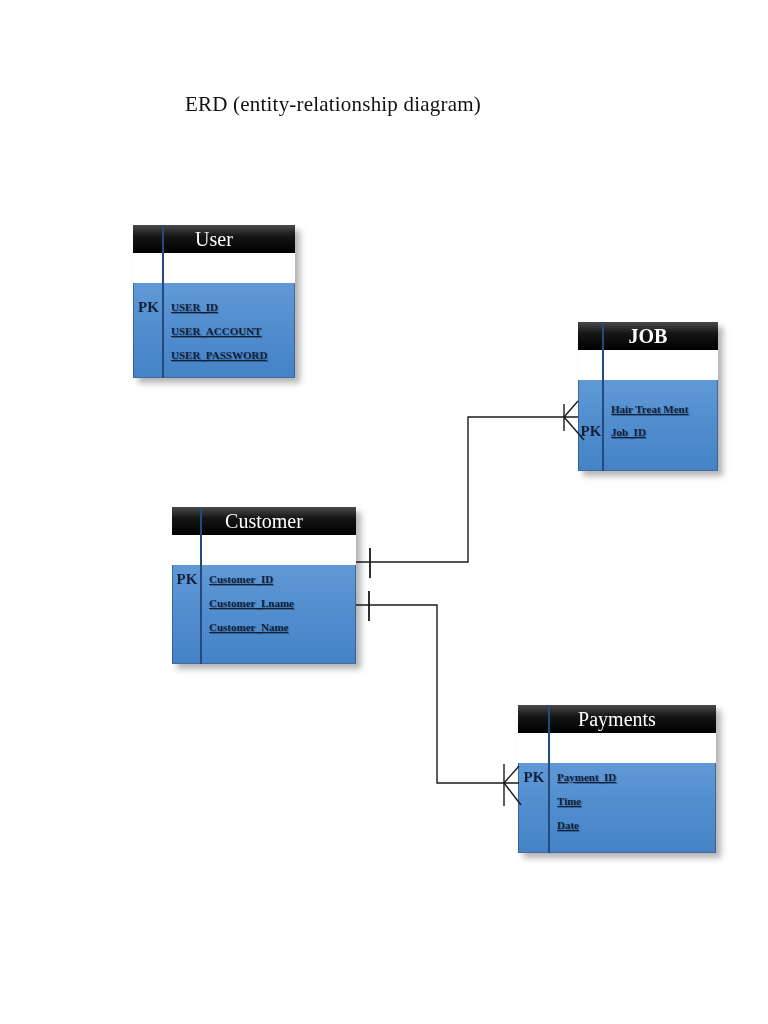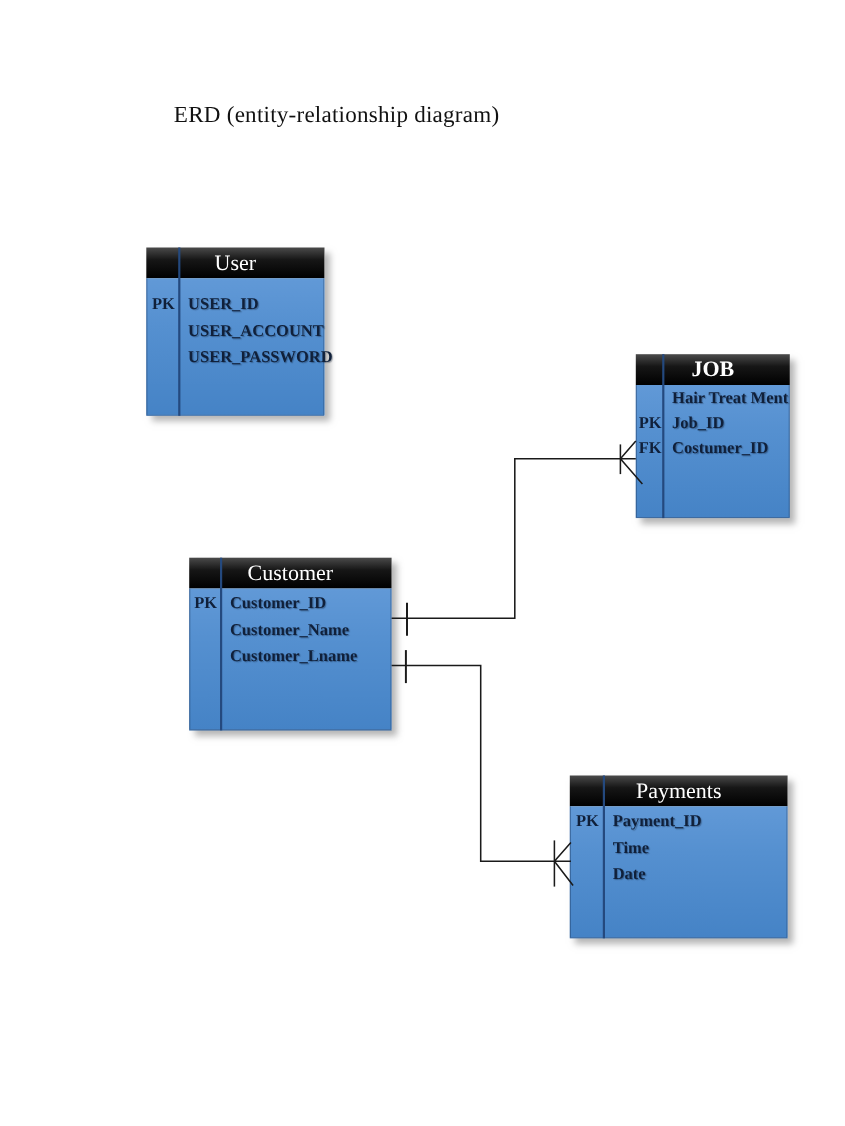--- a/index.html
+++ b/index.html
@@ -17,20 +17,21 @@
   }
   .diagram-title {
     position: absolute;
     left: 0;
     top: 92px;
     width: 612px;
     text-align: center;
     font-size: 21px;
     color: #111111;
     letter-spacing: 0.2px;
+    padding-left: 27px;
   }
   
   .entity {
     position: absolute;
     display: flex;
     flex-direction: column;
     box-shadow: 5px 5px 6px rgba(120,120,120,0.55);
     z-index: 1;
   }
   .entity-header {
@@ -42,55 +43,57 @@
     font-size: 20px;
     flex: 0 0 28px;
   }
   .entity-body {
     flex: 1 1 auto;
     background: linear-gradient(180deg, #6199d7 0%, #5590d0 35%, #4583c6 100%);
     border-left: 1px solid rgba(35,70,115,0.55);
     border-right: 1px solid rgba(35,70,115,0.55);
     border-bottom: 1px solid rgba(35,70,115,0.55);
     box-sizing: border-box;
+    margin-top: 30px;
   }
   .attr-row {
     display: flex;
     height: 24px;
     align-items: center;
   }
   .key-cell {
     width: var(--keyw);
     flex: 0 0 var(--keyw);
     text-align: center;
     font-weight: bold;
     font-size: 15px;
     color: #10203a;
   }
   .attr-cell {
     padding-left: 8px;
     font-weight: bold;
-    font-size: 15px;
+    font-size: 11px;
     color: #10203a;
     text-shadow: 1px 1px 1px rgba(10,20,40,0.35);
     white-space: nowrap;
+    text-decoration: underline;
   }
   .col-divider {
     position: absolute;
     top: 0;
     bottom: 0;
     left: var(--keyw);
     width: 2px;
     background: #24497e;
   }
   
   .entity-user     { left:133px; top:225px; width:162px; height:153px; --keyw:29px; }
   .entity-user     .entity-body { padding-top: 12px; }
   .entity-job      { left:578px; top:322px; width:140px; height:149px;justify-content:flex-end; --keyw:24px; }
-  .entity-job      .entity-body { padding-top: 1px; }
+  .entity-job      .entity-body { padding-top: 17px; }
   .entity-job      .attr-row { height: 23px; }
   .entity-job      .entity-header { font-weight: bold; }
   .entity-customer { left:172px; top:507px; width:184px; height:157px; --keyw:28px; }
   .entity-customer .entity-body { padding-top: 2px; }
   .entity-payments { left:518px; top:705px; width:198px; height:148px; --keyw:30px; }
   .entity-payments .entity-body { padding-top: 2px; }
   
   #connector-layer {
     position: absolute;
     left: 0;
@@ -137,44 +140,40 @@
     </div>
     <div class="entity-body">
       <div class="attr-row">
         <span class="key-cell"></span>
         <span class="attr-cell">Hair Treat Ment</span>
       </div>
       <div class="attr-row">
         <span class="key-cell">PK</span>
         <span class="attr-cell">Job_ID</span>
       </div>
-      <div class="attr-row">
-        <span class="key-cell">FK</span>
-        <span class="attr-cell">Costumer_ID</span>
-      </div>
     </div>
     <div class="col-divider"></div>
   </div>
 
   <div class="entity entity-customer">
     <div class="entity-header">
       <span>Customer</span>
     </div>
     <div class="entity-body">
       <div class="attr-row">
         <span class="key-cell">PK</span>
         <span class="attr-cell">Customer_ID</span>
       </div>
       <div class="attr-row">
         <span class="key-cell"></span>
+        <span class="attr-cell">Customer_Lname</span>
+      </div>
+      <div class="attr-row">
+        <span class="key-cell"></span>
         <span class="attr-cell">Customer_Name</span>
-      </div>
-      <div class="attr-row">
-        <span class="key-cell"></span>
-        <span class="attr-cell">Customer_Lname</span>
       </div>
     </div>
     <div class="col-divider"></div>
   </div>
 
   <div class="entity entity-payments">
     <div class="entity-header">
       <span>Payments</span>
     </div>
     <div class="entity-body">

